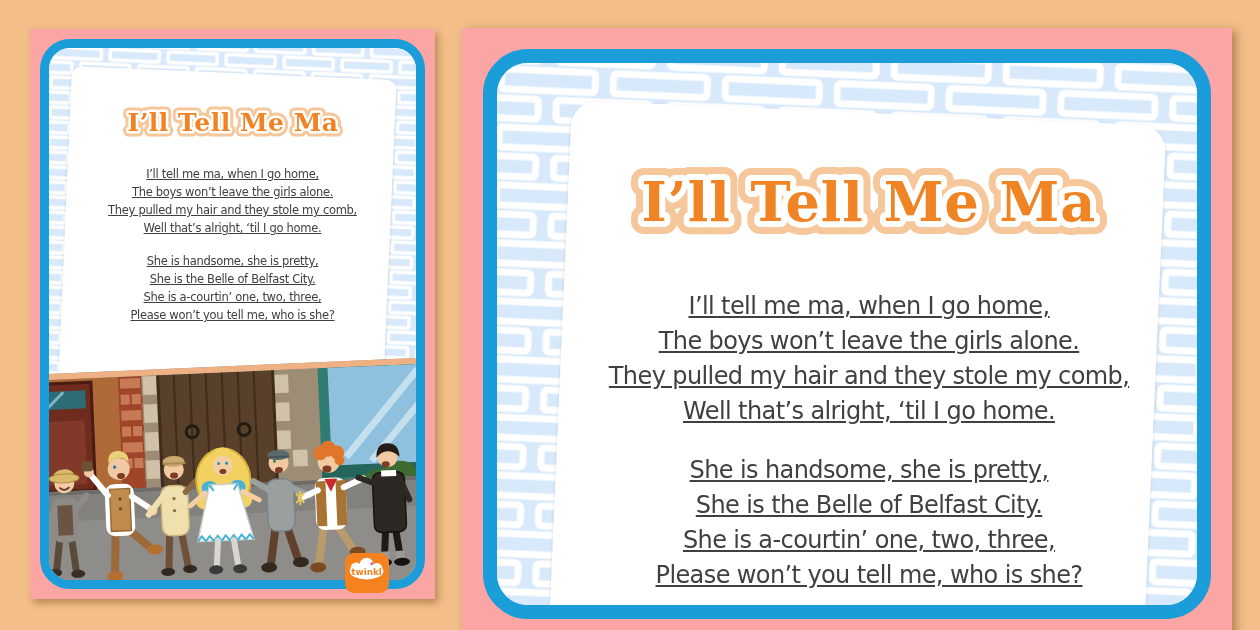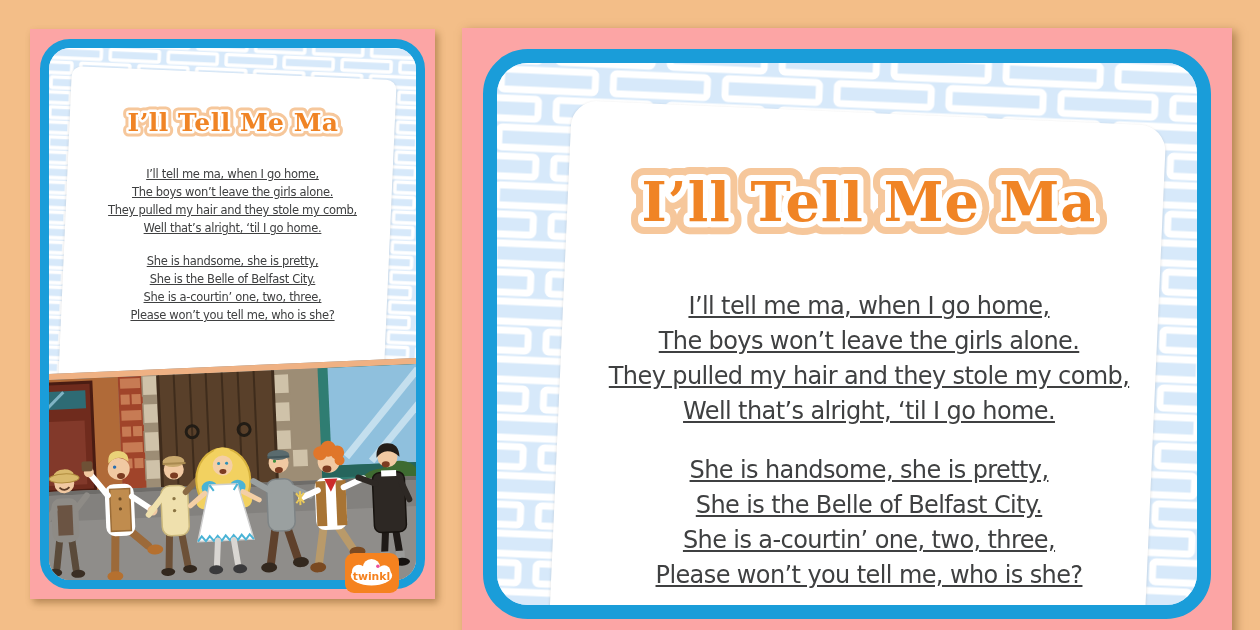--- a/index.html
+++ b/index.html
@@ -28,21 +28,21 @@
   .lyrics-l{left:0;top:117px;width:367px;font-size:11.5px;line-height:18px;
     letter-spacing:-.3px;}
   .lyrics-r{left:44px;top:226px;width:656px;font-size:24px;line-height:35px;
     letter-spacing:-.6px;}
   .stanza2-l{margin-top:15px;}
   .stanza2-r{margin-top:24px;}
   .illus{position:absolute;left:-20px;top:318px;width:410px;height:300px;
     transform:rotate(-2.5deg);border-top:6px solid #efb183;background:#8f8d8a;
     overflow:hidden;}
   .illus svg{position:absolute;left:0;top:0;}
-  .logo{position:absolute;left:315px;top:524px;width:54px;height:40px;
+  .logo{position:absolute;left:315px;top:524px;width:44px;height:40px;
     background:#f5821f;border-radius:9px;z-index:5;}
   .logo svg{position:absolute;inset:0;}
   .logo-text{font-family:"DejaVu Sans",sans-serif;font-weight:bold;}
 </style>
 </head>
 <body>
 
 <div class="page page-left">
   <div class="frame frame-l">
     <svg class="bricks bricks-l" xmlns="http://www.w3.org/2000/svg">

